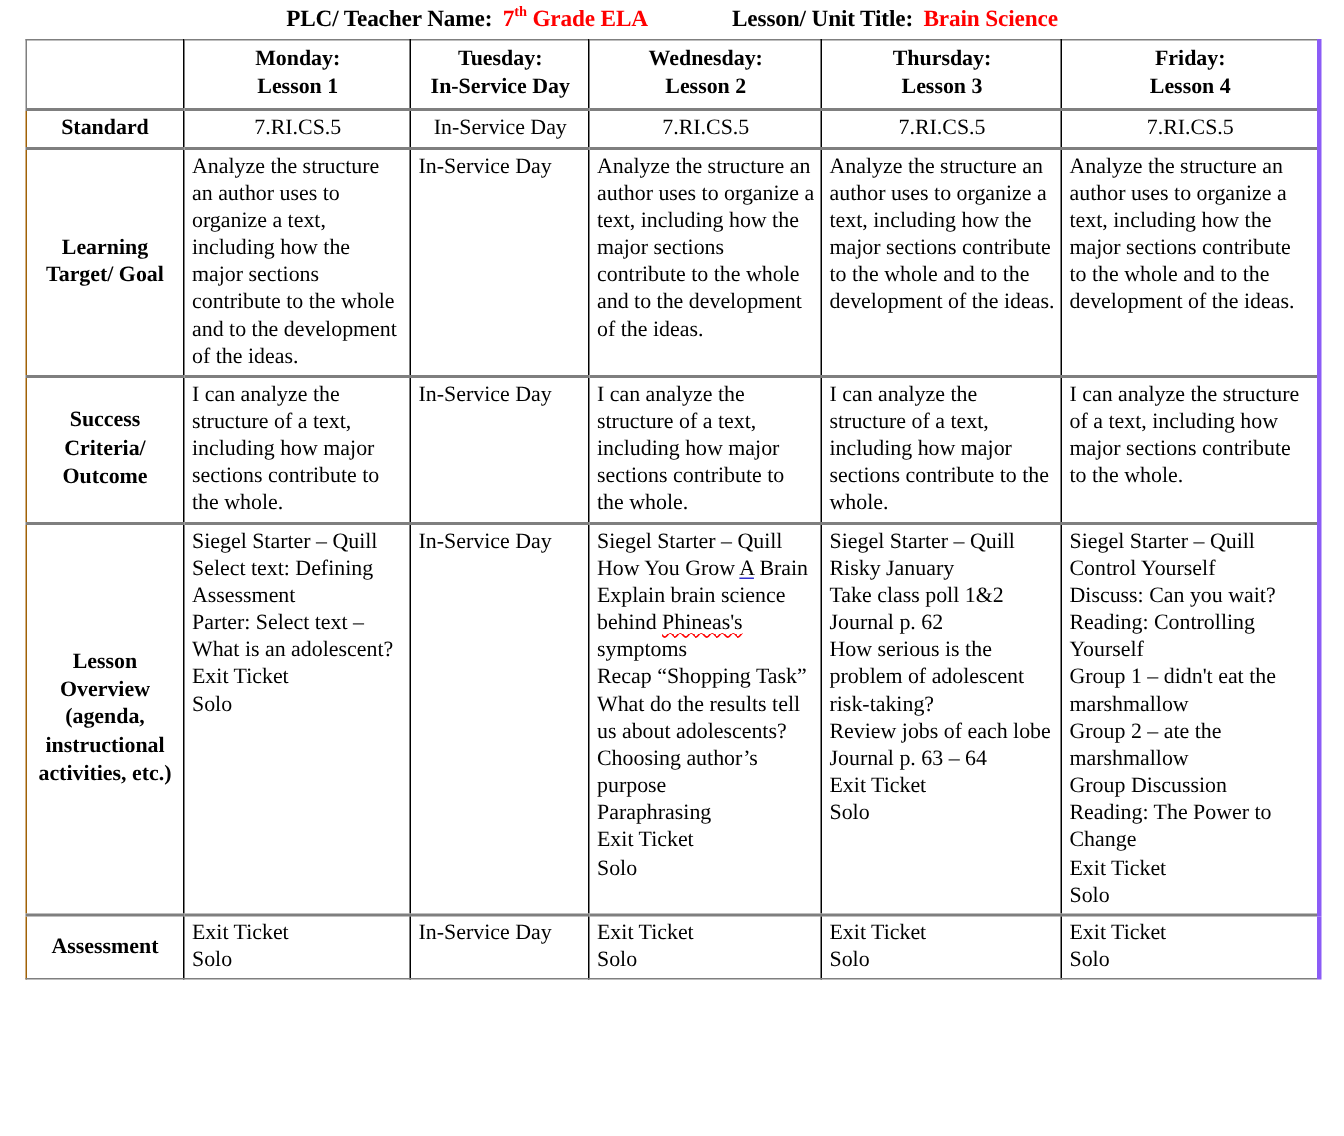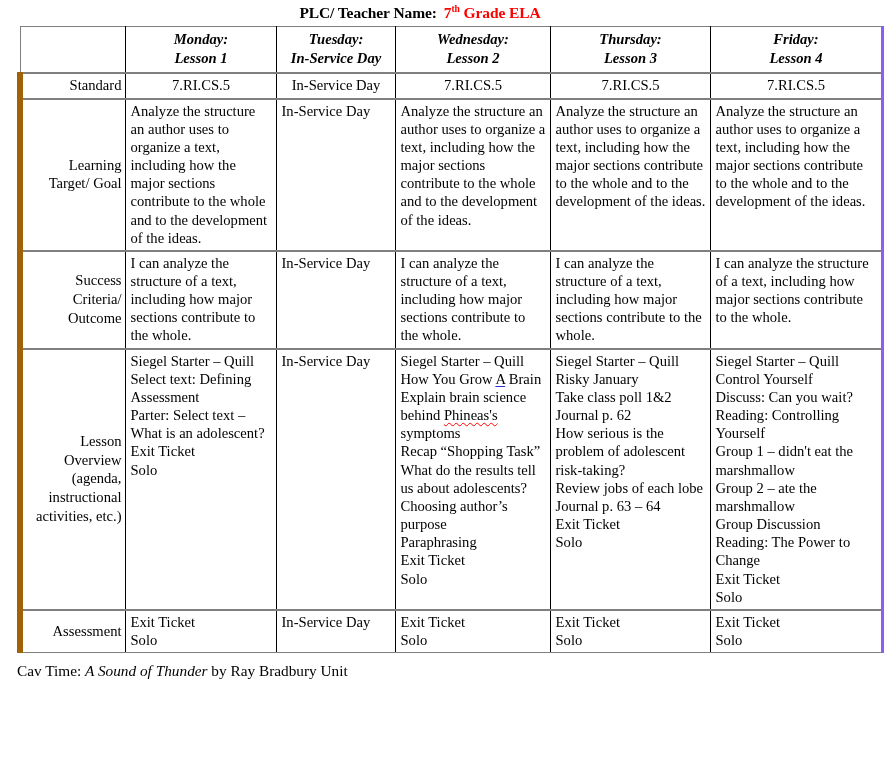--- a/index.html
+++ b/index.html
@@ -88,29 +88,28 @@
     border-bottom: 1px solid #7f7f7f;
   }
 
   
   th.day-head {
     text-align: center;
     font-weight: bold;
     padding-top: 3px;
     padding-bottom: 4px;
     line-height: 1.3;
-    font-style: italic;
   }
   th.corner-head {
     border-left: 1px solid #7f7f7f;
   }
   td.rowlabel {
-    border-left: 6px solid #a16207;
-    text-align: right;
-    font-weight: normal;
+    border-left: 1px solid #a16207;
+    text-align: center;
+    font-weight: bold;
     vertical-align: middle;
     line-height: 1.28;
     padding-left: 3px;
     padding-right: 3px;
   }
   td.lastcol, th.lastcol {
     border-right: 3px solid #8b5cf6;
   }
 
   td.std-cell {
@@ -148,20 +147,23 @@
 <body>
 
 <div class="page">
 
   <div class="doc-header">
     <span class="hdr-seg">
       <span class="hdr-label">PLC/ Teacher Name:</span><span class="hdr-gap-sm"></span><span class="hdr-value"><span>7</span><sup class="ord">th</sup><span> Grade ELA</span></span>
     </span>
     <span class="hdr-gap-lg"></span>
     <span class="hdr-gap-md"></span>
+    <span class="hdr-seg">
+      <span class="hdr-label">Lesson/ Unit Title:</span><span class="hdr-gap-sm"></span><span class="hdr-value">Brain Science</span>
+    </span>
   </div>
 
   <table class="plan-table">
     <colgroup>
       <col class="c-label">
         <col class="c-mon">
         <col class="c-tue">
         <col class="c-wed">
         <col class="c-thu">
         <col class="c-fri">
@@ -311,17 +313,14 @@
             <div>Solo</div>
           </td>
           <td class="cell-lines lastcol">
             <div>Exit Ticket</div>
             <div>Solo</div>
           </td>
         </tr>
       </tbody>
   </table>
 
-  <div class="doc-footer">
-    <span>Cav Time: </span><span class="ital">A Sound of Thunder</span><span> by Ray Bradbury Unit</span>
-  </div>
 
 </div>
 
 </body></html>

